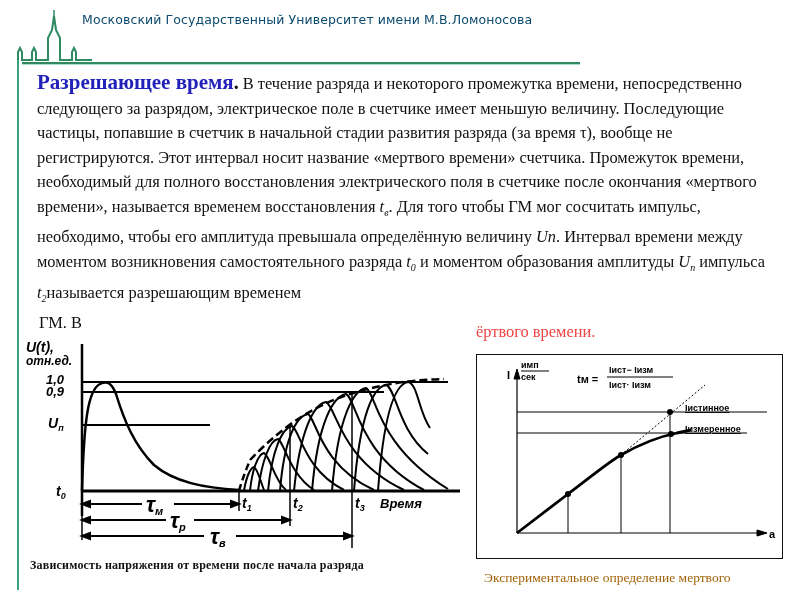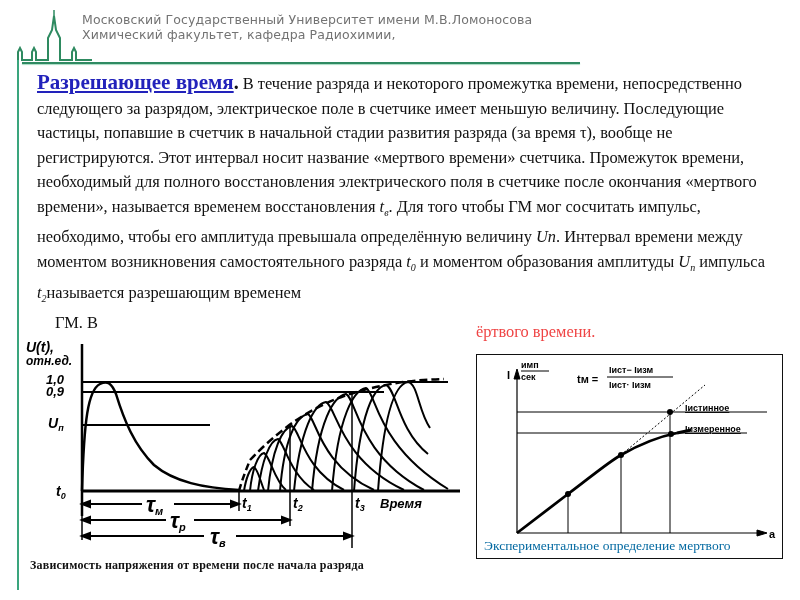--- a/index.html
+++ b/index.html
@@ -1,48 +1,47 @@
 <!DOCTYPE html>
 <html><head>
 <meta charset="utf-8">
 <style>
   html,body{margin:0;padding:0;}
   body{width:800px;height:600px;background:#ffffff;position:relative;overflow:hidden;font-family:"Liberation Serif",serif;}
   .hdr-line{position:absolute;left:22px;top:62px;width:558px;height:2px;background:#2f8a62;box-shadow:0 1px 1px #a8dcc4;}
   .left-rule{position:absolute;left:17px;top:60px;width:2px;height:530px;background:#3aa57d;}
   .logo{position:absolute;left:12px;top:8px;width:80px;height:58px;}
-  .hdr-text{position:absolute;left:82px;top:12px;color:#737373;font-family:"DejaVu Sans",sans-serif;font-size:12.5px;line-height:15px;letter-spacing:0.1px;}
+  .hdr-text{position:absolute;left:82px;top:12px;color:#0c4a6e;font-family:"DejaVu Sans",sans-serif;font-size:12.5px;line-height:15px;letter-spacing:0.1px;}
   .body-text{position:absolute;left:37px;top:70px;width:745px;font-size:16.4px;line-height:24.5px;color:#111;}
-  .body-text .title{color:#2222bb;font-weight:bold;text-decoration:underline;font-size:21px;}
+  .body-text .title{color:#2222bb;font-weight:bold;font-size:21px;}
   .body-text .dot{font-weight:bold;font-size:20px;}
   .body-text i{}
   .occluder{position:absolute;background:#fff;}
   .chart-left{position:absolute;left:24px;top:330px;width:440px;height:220px;}
   .cap-left{position:absolute;left:30px;top:558px;font-size:12px;color:#111;font-weight:bold;letter-spacing:0.2px;}
   .chart-right{position:absolute;left:476px;top:354px;width:305px;height:203px;border:1.5px solid #111;background:#fff;}
-  .cap-right{position:absolute;left:484px;top:536px;font-size:13.5px;line-height:19px;color:#0369a1;}
+  .cap-right{position:absolute;left:484px;top:568px;font-size:13.5px;line-height:19px;color:#a16207;}
   svg text{font-family:"Liberation Sans",sans-serif;}
 </style>
 </head>
 <body>
 
 <svg class="logo" viewBox="0 0 80 58">
   <path d="M6 56 L6 44 L8 40 L10 44 L10 52 L20 52 L20 44 L22 40 L24 44 L24 52 L36 52 L36 30 L40 22 L42 8 L44 22 L48 30 L48 52 L60 52 L60 44 L62 40 L64 44 L64 52 L80 52" fill="none" stroke="#2e8a60" stroke-width="2"></path>
   <line x1="42" y1="2" x2="42" y2="8" stroke="#2e8a60" stroke-width="1.5"></line>
 </svg>
 <div class="hdr-text">
   <div>Московский Государственный Университет имени М.В.Ломоносова</div>
-  <div>Химический факультет, кафедра Радиохимии,</div>
 </div>
 <div class="hdr-line"></div>
 <div class="left-rule"></div>
 
 <div class="body-text">
   <span class="title">Разрешающее время</span><span class="dot">.</span><span> В течение разряда и некоторого промежутка времени, непосредственно следующего за разрядом, электрическое поле в счетчике имеет меньшую величину. Последующие частицы, попавшие в счетчик в начальной стадии развития разряда (за время τ), вообще не регистрируются. Этот интервал носит название «мертвого времени» счетчика. Промежуток времени, необходимый для полного восстановления электрического поля в счетчике после окончания «мертвого времени», называется временем восстановления </span><i><span>t</span><sub style="font-size:10px">в</sub></i><span>. Для того чтобы ГМ мог сосчитать импульс, необходимо, чтобы его амплитуда превышала определённую величину </span><i>Un</i><span>. Интервал времени между моментом возникновения самостоятельного разряда </span><i><span>t</span><sub style="font-size:10px">0</sub></i><span> и моментом образования амплитуды </span><i><span>U</span><sub style="font-size:10px">n</sub></i><span> импульса </span><i><span>t</span><sub style="font-size:10px">2</sub></i><span>называется разрешающим временем</span>
-  <br><span style="margin-left:18px">ГМ. В</span>
+  <br><span style="margin-left:2px">ГМ. В</span>
 </div>
 
 <div class="occluder" style="left:100px;top:322px;width:490px;height:20px;"></div>
 <div style="position:absolute;left:476px;top:322px;font-size:16.4px;color:#ef4444;">ёртвого времени.</div>
 
 <svg class="chart-left" viewBox="0 0 440 220" style="background:transparent">
   <g stroke="#000" fill="none">
     <line x1="58" y1="14" x2="58" y2="186" stroke-width="2.5"></line>
     <line x1="58" y1="161" x2="436" y2="161" stroke-width="3"></line>
     <line x1="58" y1="52" x2="424" y2="52" stroke-width="2"></line>

